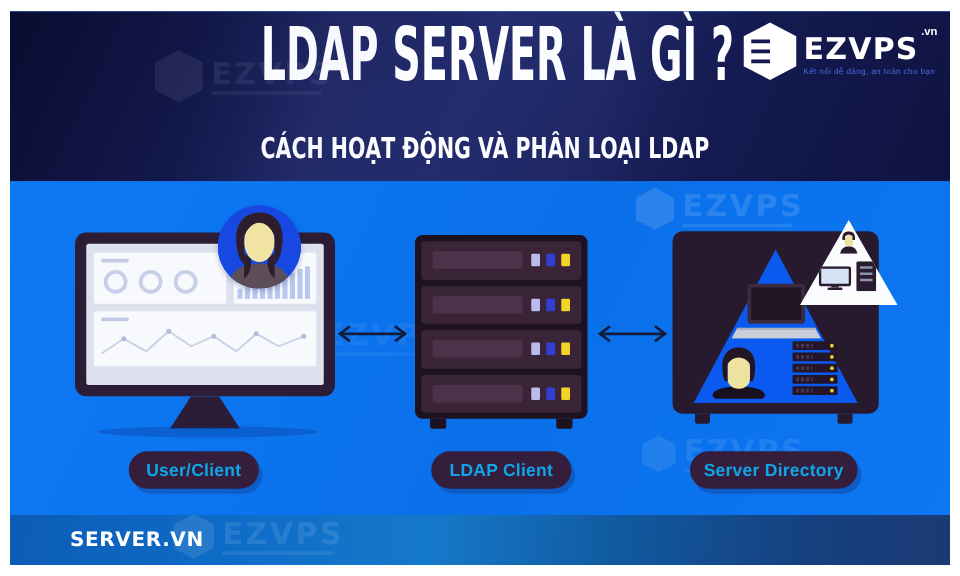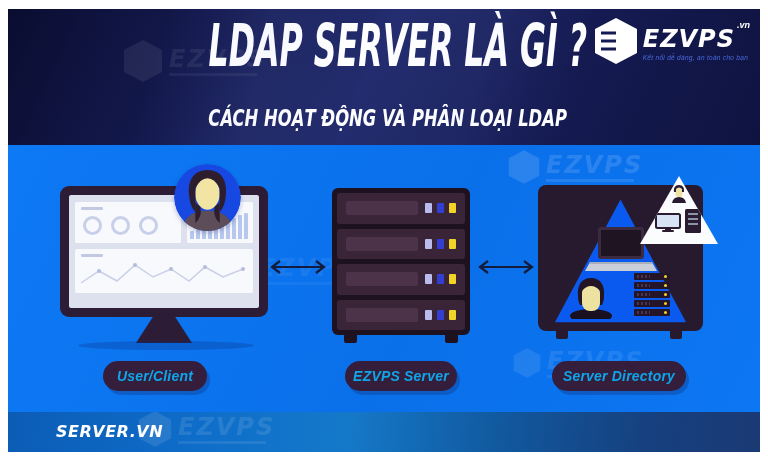--- a/index.html
+++ b/index.html
@@ -1,18 +1,18 @@
 <!DOCTYPE html>
 <html><head>
 <meta charset="utf-8">
 <style>
   html,body{margin:0;padding:0;background:#e8e8e8;}
   *{box-sizing:border-box;font-family:"Liberation Sans",sans-serif;}
   .frame{position:relative;width:768px;height:461px;background:#ffffff;overflow:hidden;}
-  .canvas{position:absolute;left:8px;top:9px;width:752px;height:443px;overflow:hidden;background:#0b74f2;font-style:italic;}
+  .canvas{position:absolute;left:8px;top:9px;width:752px;height:443px;overflow:hidden;background:#0b74f2;}
 
   
   .header{position:absolute;left:0;top:0;width:752px;height:136px;
     background:linear-gradient(115deg,#0a0d30 0%,#151b52 28%,#232c6e 48%,#161c55 68%,#0f1340 100%);overflow:hidden;}
   .header::after{content:"";position:absolute;inset:0;
     background:linear-gradient(105deg,transparent 20%,rgba(140,160,255,.07) 34%,transparent 46%,rgba(140,160,255,.05) 62%,transparent 75%);}
   .title-row{position:absolute;left:0;right:0;top:12px;text-align:center;}
   .title-row .t{display:inline-block;position:relative;left:14px;color:#fff;font-family:"DejaVu Sans",sans-serif;
     font-weight:bold;font-size:44px;white-space:nowrap;transform:scale(.72,1.35);transform-origin:50% 60%;}
   .subtitle-row{position:absolute;left:0;right:0;top:97px;text-align:center;}
@@ -322,21 +322,21 @@
               <rect x="3" y="9" width="10" height="2" fill="#8a93a8"></rect>
               <rect x="3" y="14" width="10" height="2" fill="#8a93a8"></rect>
             </svg>
           </div>
         </div>
         <div class="b-foot bf1"></div>
         <div class="b-foot bf2"></div>
       </div>
 
       <div class="pill pill-1">User/Client</div>
-      <div class="pill pill-2">EZVPS Server</div>
+      <div class="pill pill-2">LDAP Client</div>
       <div class="pill pill-3">Server Directory</div>
     </div>
 
     <div class="band">
       <span class="site">SERVER.VN</span>
       <div class="wm" style="left:130px;top:-2px;opacity:.1;">
         <svg width="34" height="38" viewBox="0 0 40 44">
           <polygon points="20,1 39,11 39,33 20,43 1,33 1,11" fill="currentColor"></polygon>
         </svg>
         <span class="wcol">

